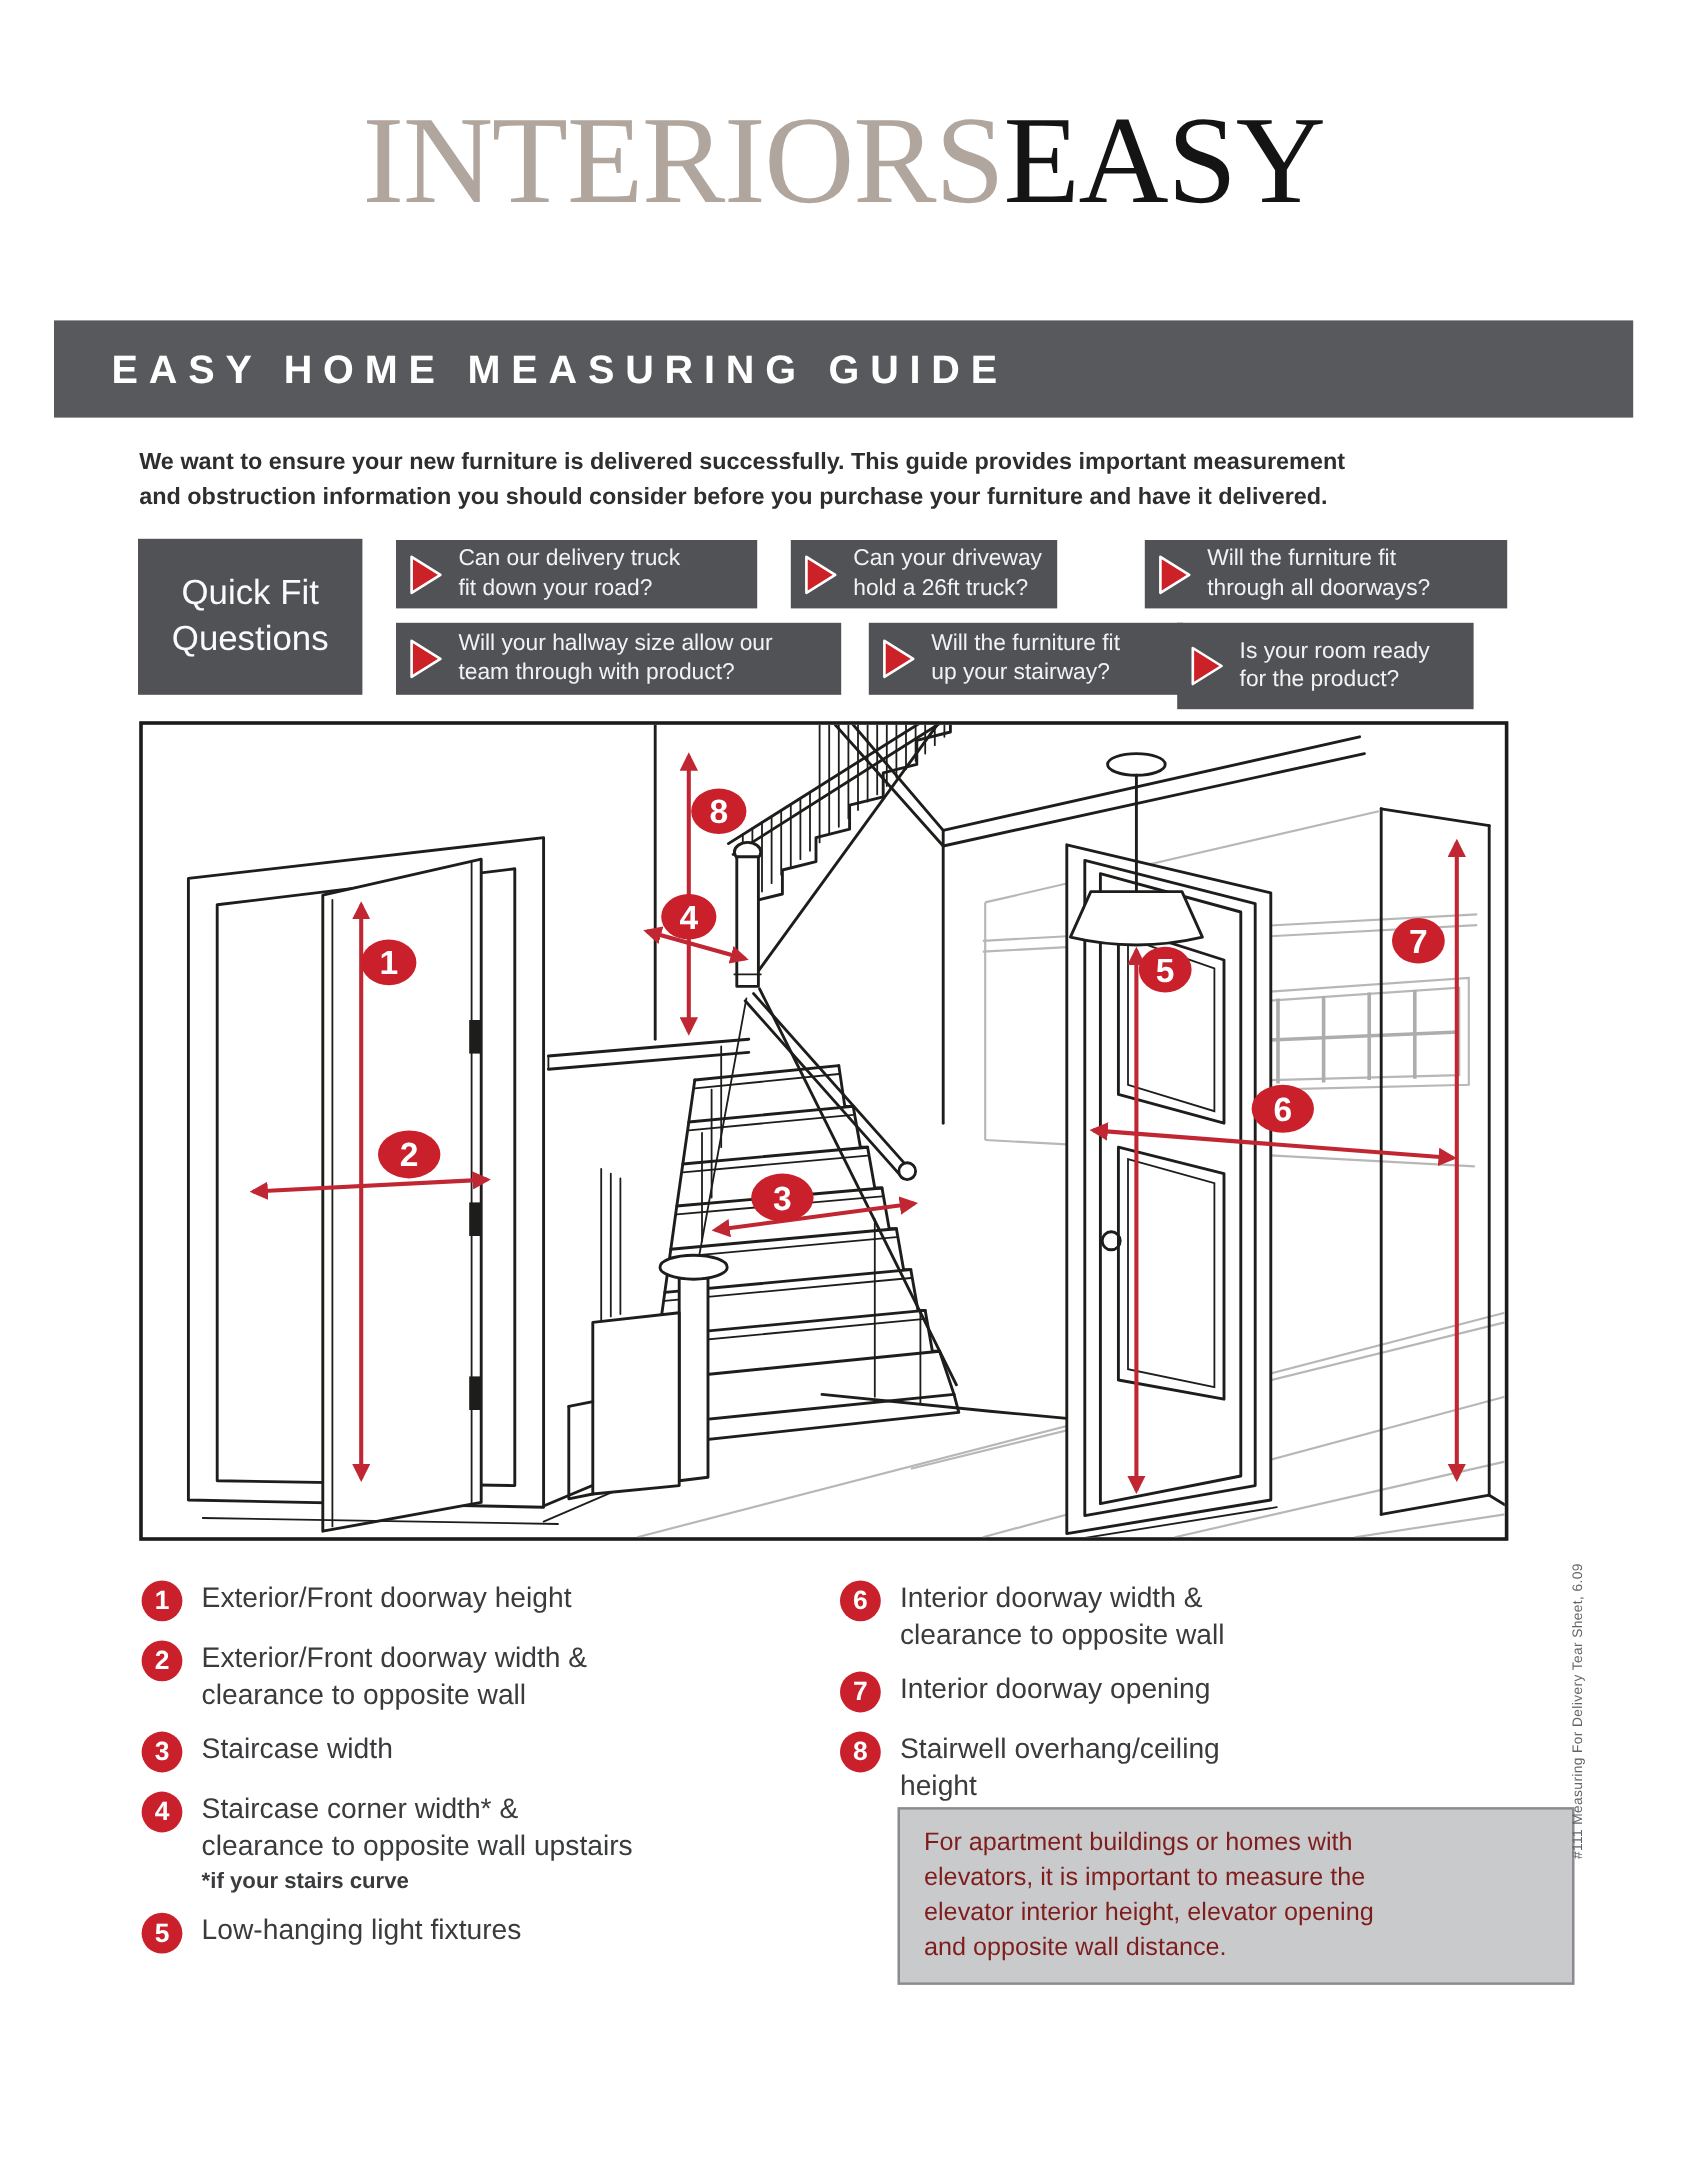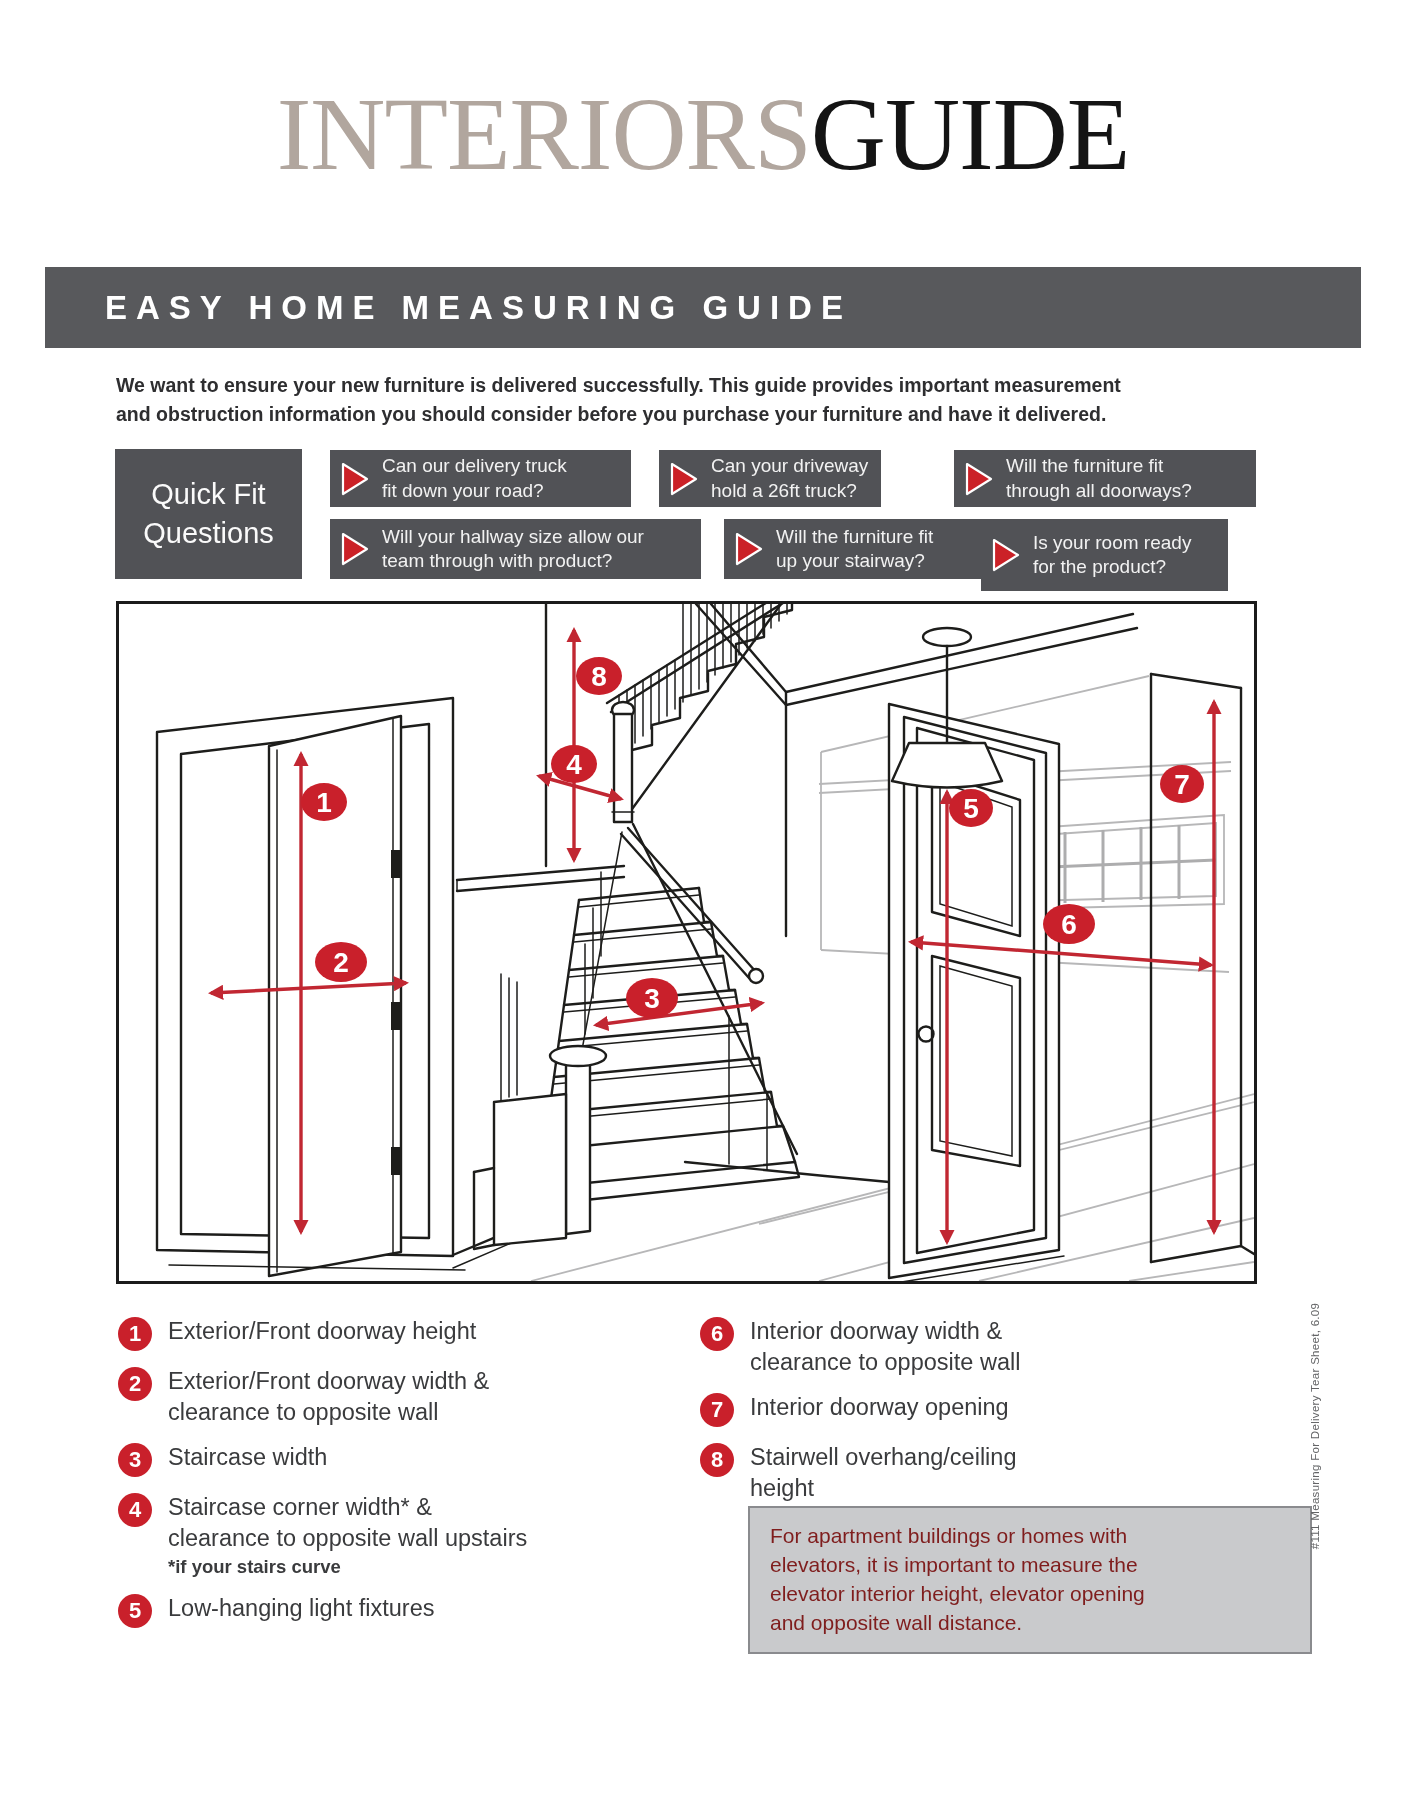--- a/index.html
+++ b/index.html
@@ -7,21 +7,21 @@
        font-family:"Liberation Sans",sans-serif;overflow:hidden;}
 
   .logo{position:absolute;top:82px;left:0;width:100%;text-align:center;
         font-family:"Liberation Serif",serif;font-size:104px;line-height:1;
         white-space:nowrap;letter-spacing:-1px;}
   .logo .taupe{color:#b1a69e;}
   .logo .dark{color:#141414;}
 
   .banner{position:absolute;left:45px;top:267px;width:1316px;height:81px;
           background:#58595c;color:#fff;font-size:33px;font-weight:bold;
-          letter-spacing:9px;display:flex;align-items:center;padding-left:60px;
+          letter-spacing:9px;display:flex;align-items:center;padding-left:48px;
           box-sizing:border-box;}
 
   .intro{position:absolute;left:116px;top:371px;width:1200px;font-size:19.5px;
          font-weight:bold;color:#2e2e30;line-height:1.5;white-space:pre-line;}
 
   .qf-label{position:absolute;left:115px;top:449px;width:187px;height:130px;
             background:#515256;color:#fafafa;display:flex;align-items:center;
             justify-content:center;text-align:center;font-size:29px;line-height:1.35;
             white-space:pre-line;}
   .qbox{position:absolute;background:#515256;color:#f2f2f2;display:flex;
@@ -56,21 +56,21 @@
            font-size:21px;color:#7f1d1d;line-height:1.38;white-space:pre-line;}
 
   .sidenote{position:absolute;left:1165px;top:1420px;width:300px;text-align:center;
             transform:rotate(-90deg);font-size:11.5px;color:#636466;letter-spacing:.3px;
             white-space:nowrap;}
 </style>
 </head>
 <body>
 
 <div class="logo">
-  <span class="taupe">INTERIORS</span><span class="dark">GUIDE</span>
+  <span class="taupe">INTERIORS</span><span class="dark">EASY</span>
 </div>
 
 <div class="banner">
   <span>EASY HOME MEASURING GUIDE</span>
 </div>
 
 <div class="intro">We want to ensure your new furniture is delivered successfully. This guide provides important measurement
 and obstruction information you should consider before you purchase your furniture and have it delivered.</div>
 
 <div class="qf-label">Quick Fit

